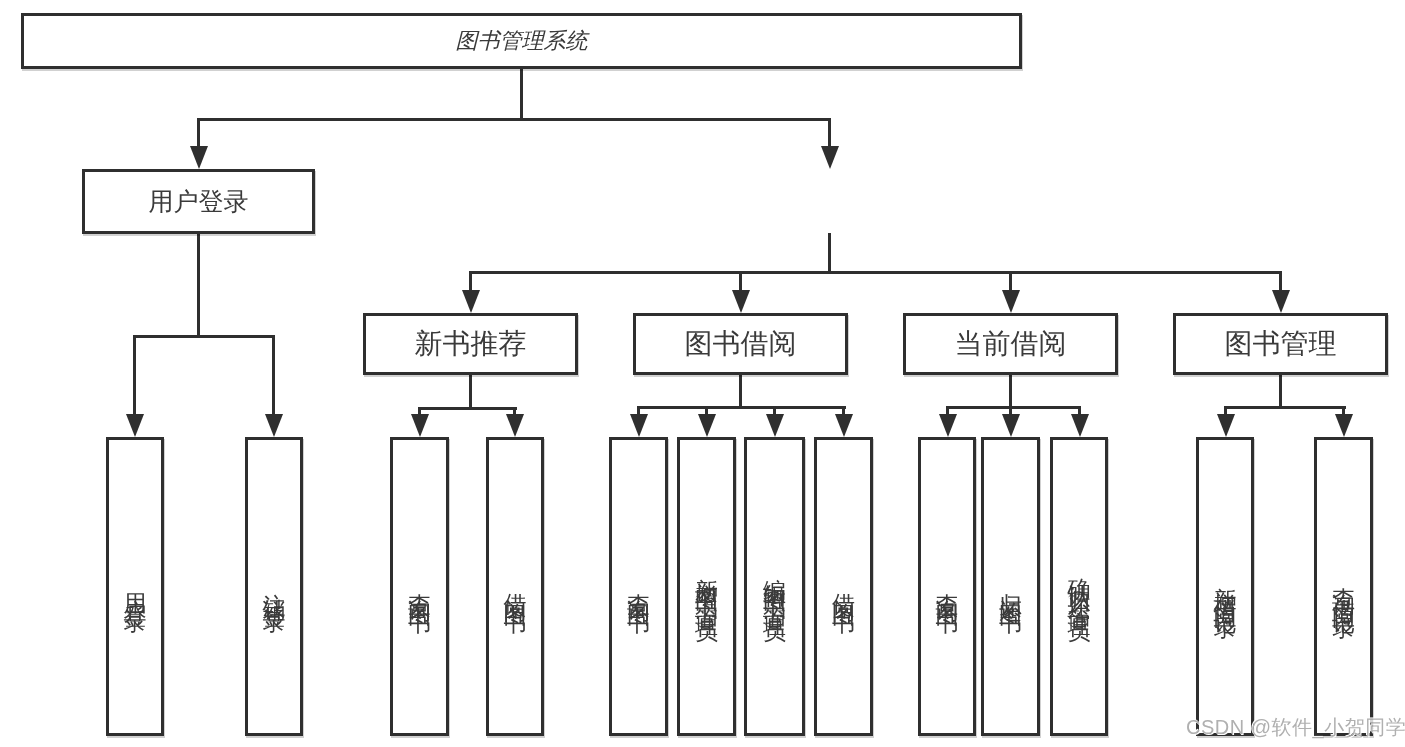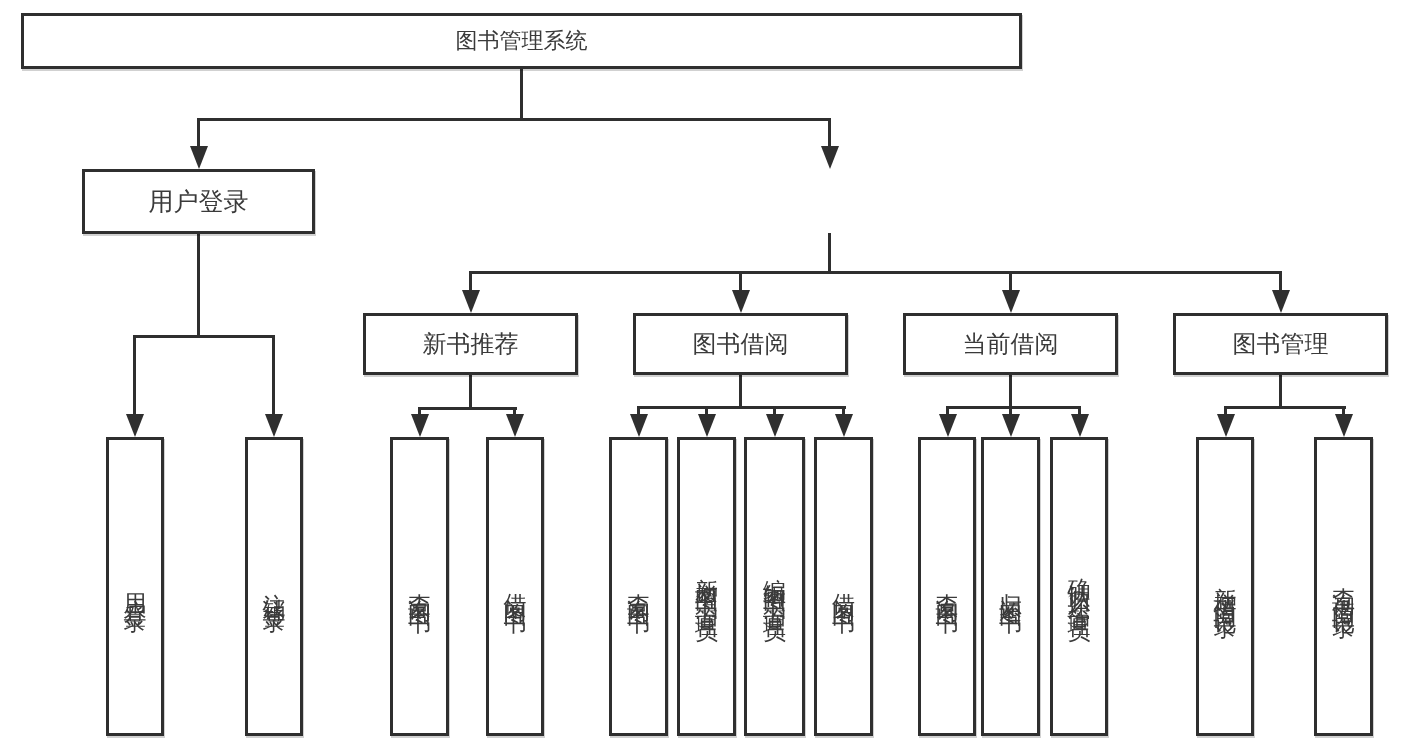--- a/index.html
+++ b/index.html
@@ -22,23 +22,23 @@
   .node {
     position: absolute;
     background: #fff;
     border: 3px solid var(--line);
     display: flex;
     align-items: center;
     justify-content: center;
     box-shadow: 1px 2px 0 rgba(0,0,0,0.18);
     z-index: 2;
   }
-  .node.root  { font-size: 22px; }
+  .node.root  { font-size: 22px; font-style: italic; }
   .node.lvl2  { font-size: 25px; }
-  .node.lvl3  { font-size: 24px; }
+  .node.lvl3  { font-size: 28px; }
   .node.leaf  { font-size: 23px; }
   .node.leaf span {
     writing-mode: vertical-rl;
     text-orientation: mixed;
     letter-spacing: 6px;
     line-height: 1;
     white-space: nowrap;
   }
   .vline, .hline {
     position: absolute;
@@ -191,14 +191,15 @@
   <div class="vline" style="left:1078px;top:409px;width:3px;height:6px;"></div>
   <div class="arrow" style="left:1071px;top:414px;"></div>
 
   <div class="vline" style="left:1279px;top:375px;width:3px;height:31px;"></div>
   <div class="hline" style="left:1224px;top:406px;width:122px;height:3px;"></div>
   <div class="vline" style="left:1224px;top:409px;width:3px;height:6px;"></div>
   <div class="arrow" style="left:1217px;top:414px;"></div>
   <div class="vline" style="left:1342px;top:409px;width:3px;height:6px;"></div>
   <div class="arrow" style="left:1335px;top:414px;"></div>
 
+  <div class="watermark">CSDN @软件_小贺同学</div>
 
 </div>
 
 </body></html>

